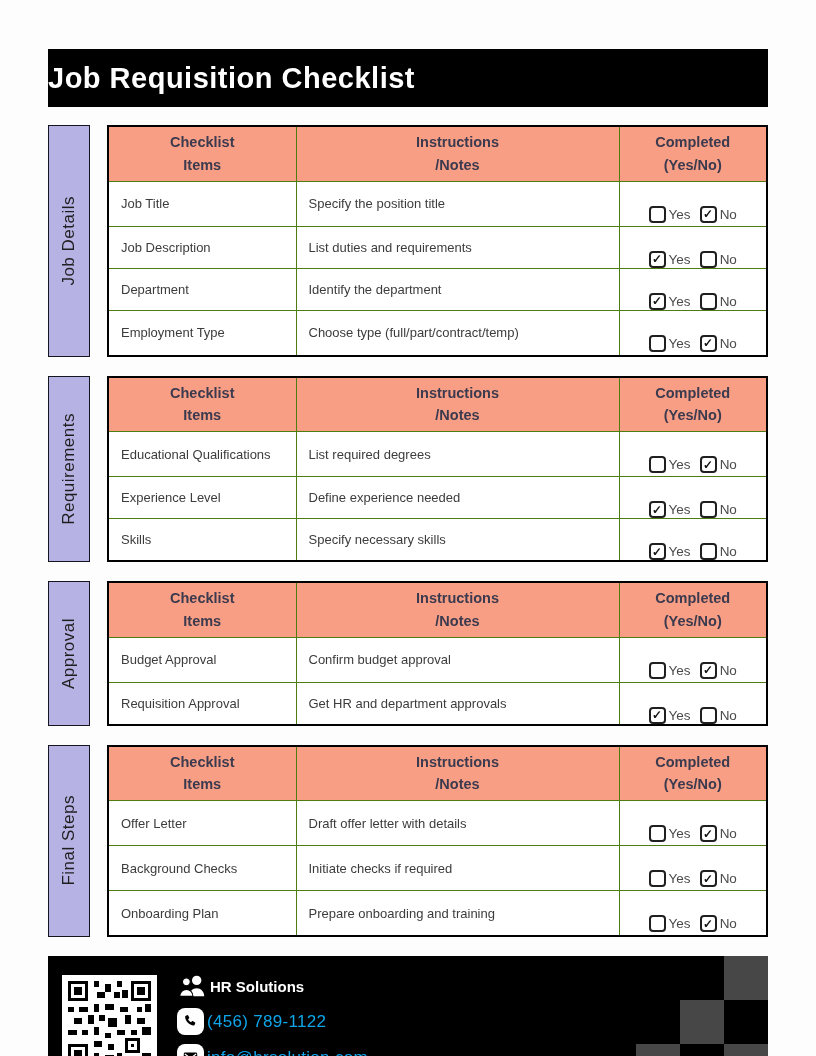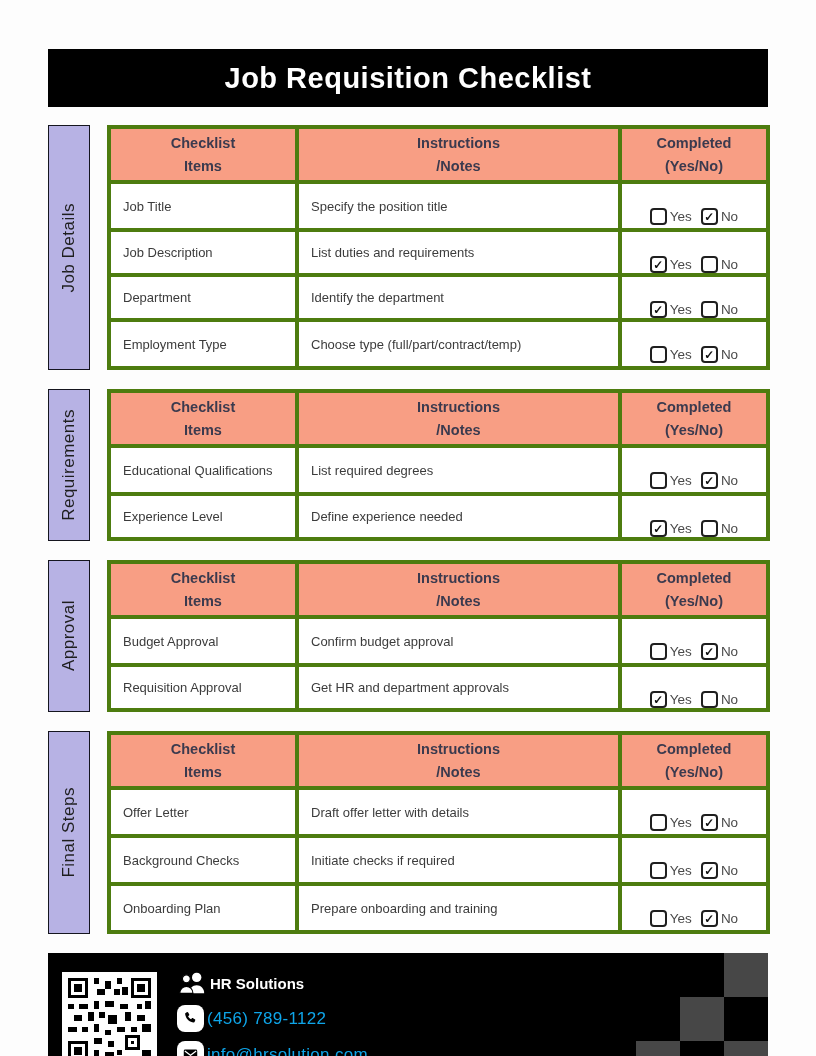--- a/index.html
+++ b/index.html
@@ -8,39 +8,39 @@
     background:#fdfdfd;
     font-family:"Liberation Sans", sans-serif;
     position:relative;
     overflow:hidden;
   }
   .content { position:absolute; left:48px; top:49px; width:720px; }
 
   
   .titlebar {
     height:58px; background:#000; color:#fff;
-    display:flex; align-items:center; justify-content:center;
+    display:flex; align-items:center; justify-content:flex-start;
     font-size:29px; font-weight:bold; letter-spacing:0.5px;
     margin-bottom:18px;
   }
 
   
   .section { display:flex; align-items:stretch; margin-bottom:19px; }
   .tab {
     width:42px; background:#b7b2e4; border:1px solid #15151f;
     display:flex; align-items:center; justify-content:center;
     margin-right:17px; flex-shrink:0;
   }
   .tab-text {
     writing-mode:vertical-rl; transform:rotate(180deg);
     font-size:17px; color:#1e1e1e; letter-spacing:0.5px; white-space:nowrap;
   }
   table { flex:1; border-collapse:collapse; table-layout:fixed; width:659px; border:2px solid #000; }
   col.c1 { width:188px; } col.c2 { width:323px; } col.c3 { width:148px; }
-  th, td { border:4px solid #4d7c0f; }
+  th, td { border:1px solid #4d7c0f; }
   th {
     background:#f89e84; height:55px;
     font-size:14.5px; font-weight:bold; color:#3b3a4e; line-height:1.55;
     text-align:center; vertical-align:middle;
   }
   td { height:38px; background:#fff; font-size:13px; color:#3c3c3c; vertical-align:middle; }
   td.c-text { padding-left:12px; }
   td.c-done { text-align:center; padding:0; }
 
   
@@ -206,20 +206,32 @@
                 <span class="cbl">Yes</span>
             <span class="cb" data-checked="true">
                   <span class="mark">✓</span>
                 </span>
                 <span class="cbl">No</span>
           </span></td>
         </tr>
         <tr>
           <td class="c-text">Experience Level</td>
           <td class="c-text">Define experience needed</td>
+          <td class="c-done"><span class="cbg">
+            <span class="cb" data-checked="true">
+                  <span class="mark">✓</span>
+                </span>
+                <span class="cbl">Yes</span>
+            <span class="cb" data-checked="false"></span>
+                <span class="cbl">No</span>
+          </span></td>
+        </tr>
+        <tr>
+          <td class="c-text">Skills</td>
+          <td class="c-text">Specify necessary skills</td>
           <td class="c-done"><span class="cbg">
             <span class="cb" data-checked="true">
                   <span class="mark">✓</span>
                 </span>
                 <span class="cbl">Yes</span>
             <span class="cb" data-checked="false"></span>
                 <span class="cbl">No</span>
           </span></td>
         </tr>
       </tbody>

